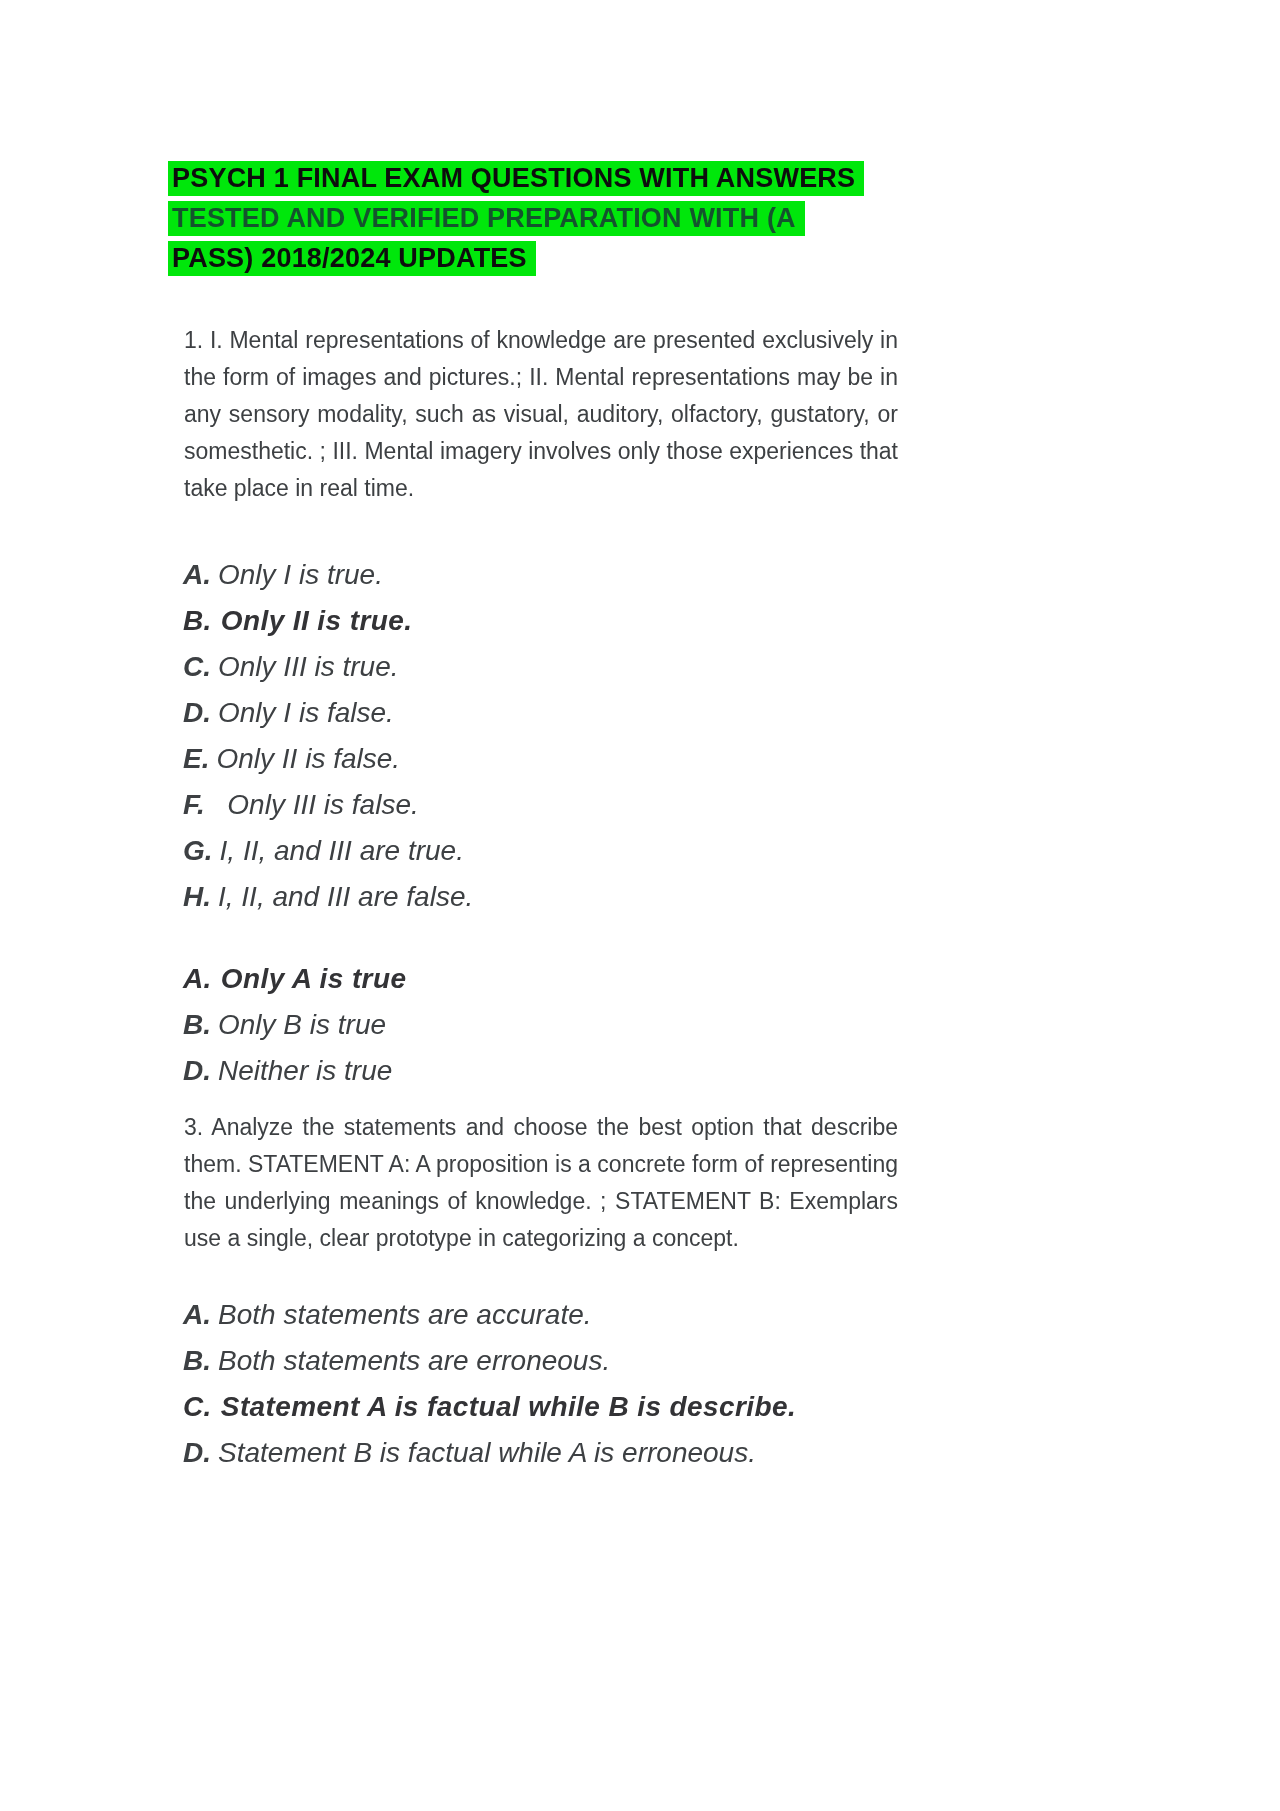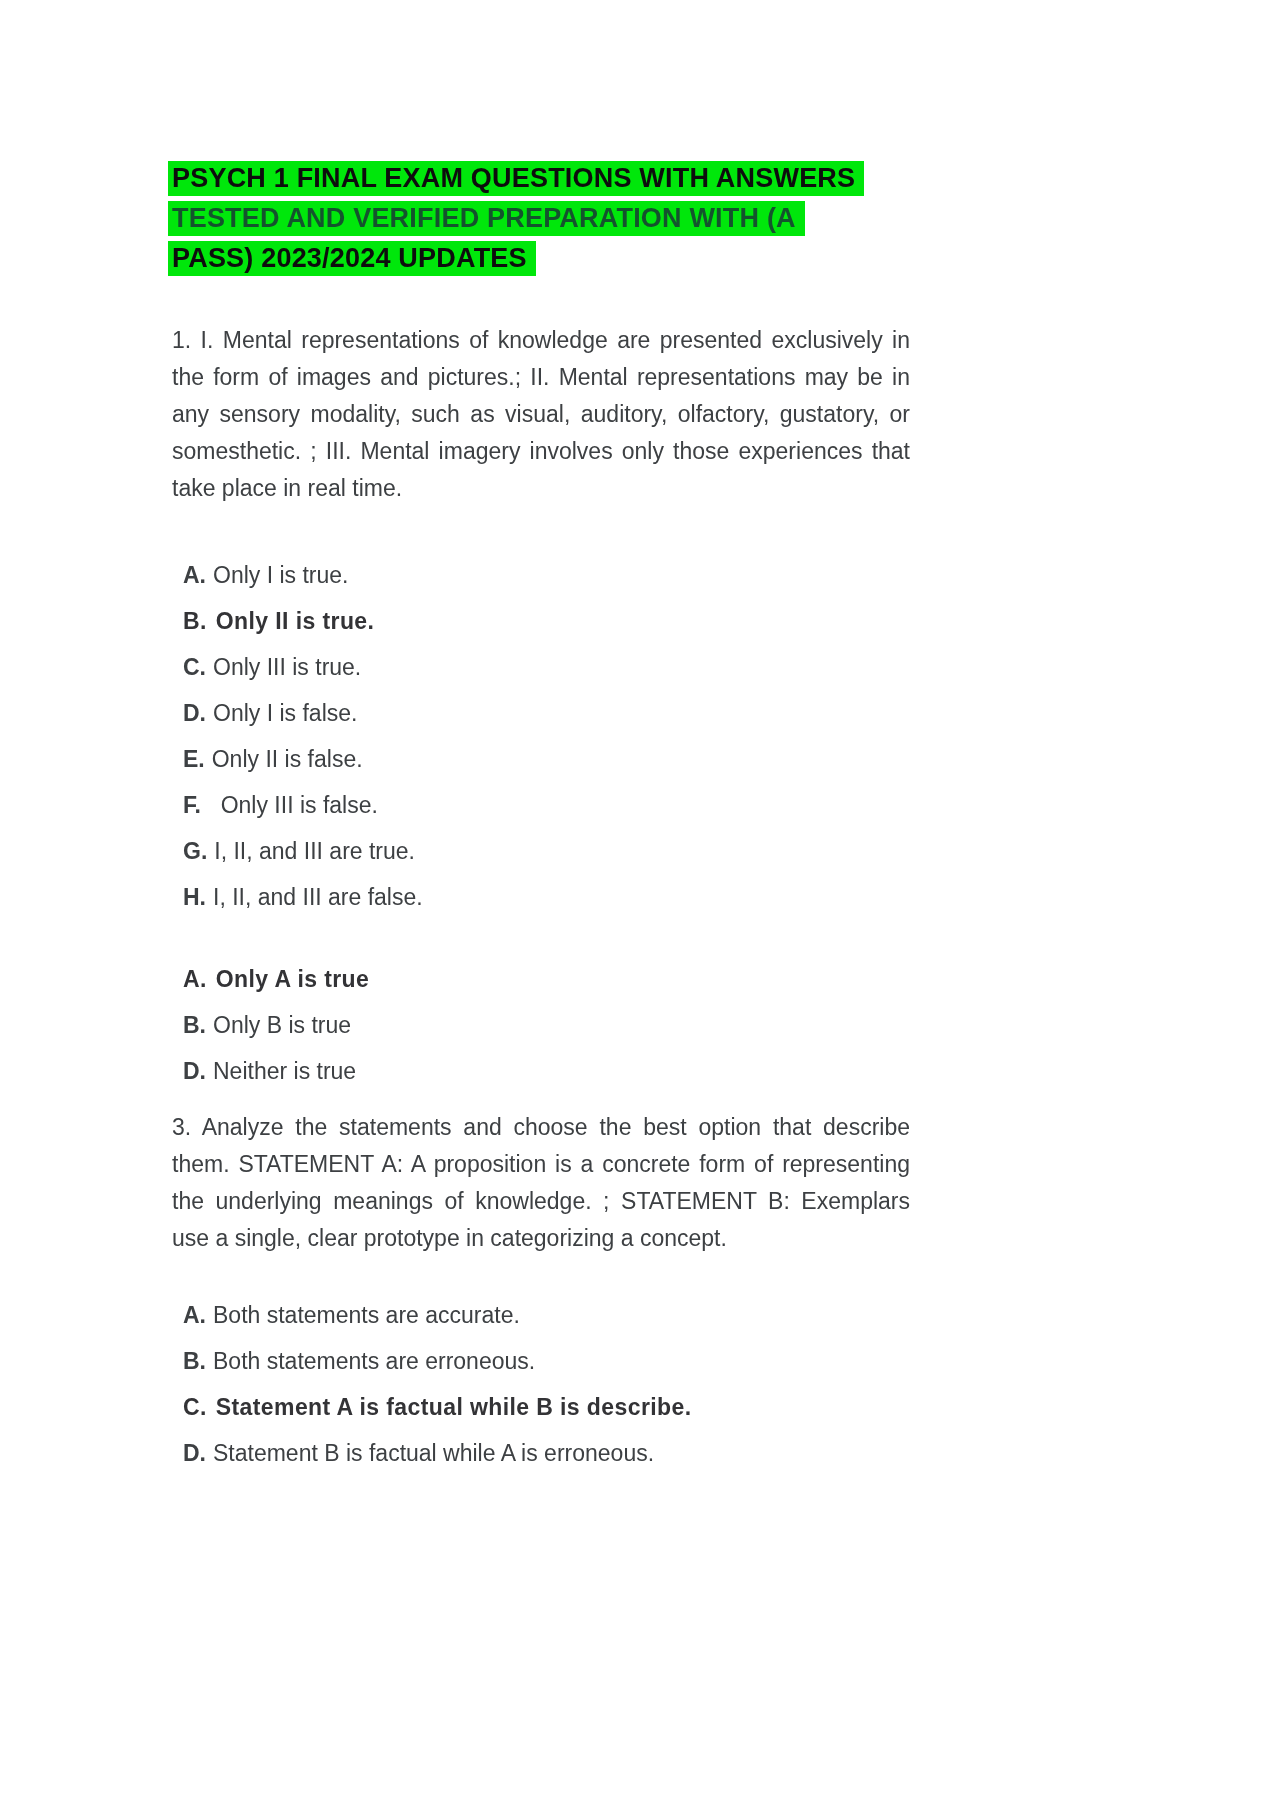--- a/index.html
+++ b/index.html
@@ -27,51 +27,52 @@
   .title-line { display: block; margin-bottom: 5px; height: 35px; }
   .title-line .hl {
     display: inline-block;
     line-height: 35px;
     padding: 0 9px 0 4px;
   }
   .question-text {
     font-size: 23px;
     line-height: 37px;
     text-align: justify;
-    margin: 4px;
+    margin: 16px;
   }
   .q-first .question-text { margin-top: 46px; }
   .q-mid   .question-text { margin-top: 44px; }
   .q-last  .question-text { margin-top: 24px; }
   .options {
     list-style: none;
     margin: 54px 0 0 15px;
     padding: 0;
   }
   .q-last .options { margin-top: 44px; }
   .option {
-    font-size: 23px;
+    font-size: 28px;
     line-height: 28px;
     margin-bottom: 18px;
     white-space: pre-wrap;
+    font-style: italic;
   }
   .option .letter { font-weight: bold; margin-right: 7px; }
   .option.correct { font-weight: bold; letter-spacing: 0.4px; color: #333336; }
   .option.correct .letter { margin-right: 9px; }
 </style>
 </head>
 <body>
 
 <div class="page">
   <div class="content">
 
     <h1 class="doc-title">
       <span class="title-line"><span class="hl" style="background-color: rgb(0, 231, 11); color: rgb(13, 13, 13);">PSYCH 1 FINAL EXAM QUESTIONS WITH ANSWERS</span></span>
       <span class="title-line"><span class="hl" style="background-color: rgb(0, 231, 11); color: #14532d;">TESTED AND VERIFIED PREPARATION WITH (A</span></span>
-      <span class="title-line"><span class="hl" style="background-color: rgb(0, 231, 11); color: rgb(13, 13, 13);">PASS) 2023/2024 UPDATES</span></span>
+      <span class="title-line"><span class="hl" style="background-color: rgb(0, 231, 11); color: rgb(13, 13, 13);">PASS) 2018/2024 UPDATES</span></span>
     </h1>
 
     <div id="questions">
   <section class="question q-first">
     <p class="question-text">1. I. Mental representations of knowledge are presented exclusively in the form of images and pictures.;  II. Mental representations may be in any sensory modality, such as visual, auditory, olfactory, gustatory, or somesthetic. ; III. Mental imagery involves only those experiences that take place in real time.</p>
     <ul class="options">
             <li class="option"><span class="letter">A.</span><span class="text">Only I is true.</span></li>
             <li class="option correct"><span class="letter">B.</span><span class="text">Only II is true.</span></li>
             <li class="option"><span class="letter">C.</span><span class="text">Only III is true.</span></li>
             <li class="option"><span class="letter">D.</span><span class="text">Only I is false.</span></li>

